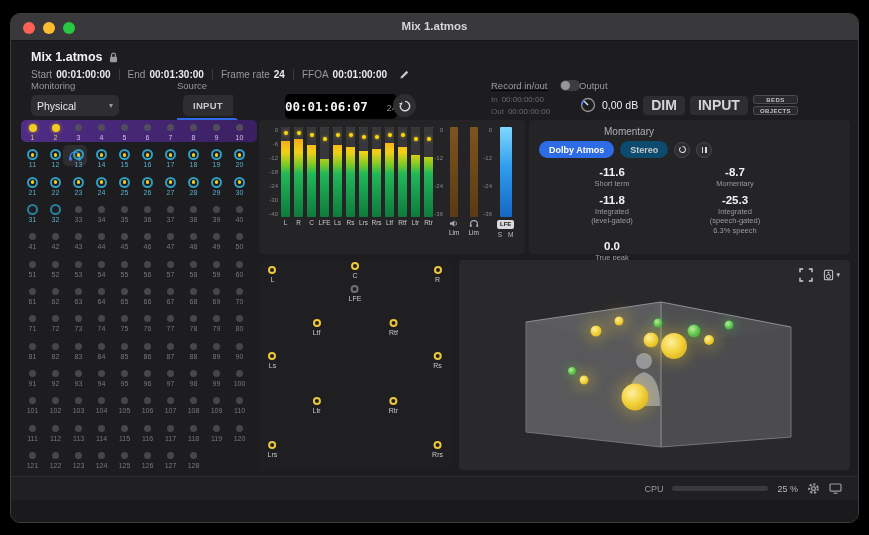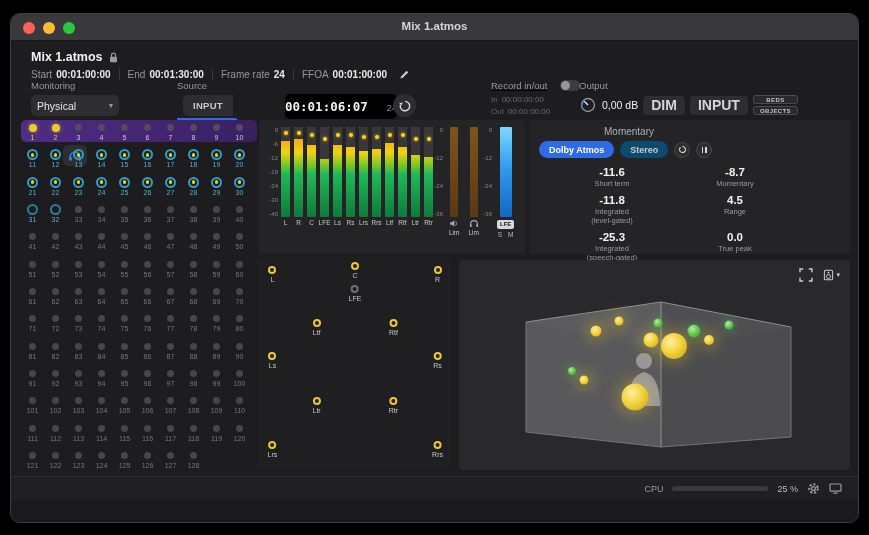--- a/index.html
+++ b/index.html
@@ -1025,24 +1025,20 @@
       <div class="stat">
           <div class="stat-value">-8.7</div>
           <div class="stat-label">Momentary</div>
         </div>
       <div class="stat">
           <div class="stat-value">-11.8</div>
           <div class="stat-label">Integrated
 (level-gated)</div>
         </div>
       <div class="stat">
-          <div class="stat-value">4.5</div>
-          <div class="stat-label">Range</div>
-        </div>
-      <div class="stat">
           <div class="stat-value">-25.3</div>
           <div class="stat-label">Integrated
 (speech-gated)</div>
           <div class="stat-sub">6.3% speech</div>
         </div>
       <div class="stat">
           <div class="stat-value">0.0</div>
           <div class="stat-label">True peak</div>
         </div>
     </div>

